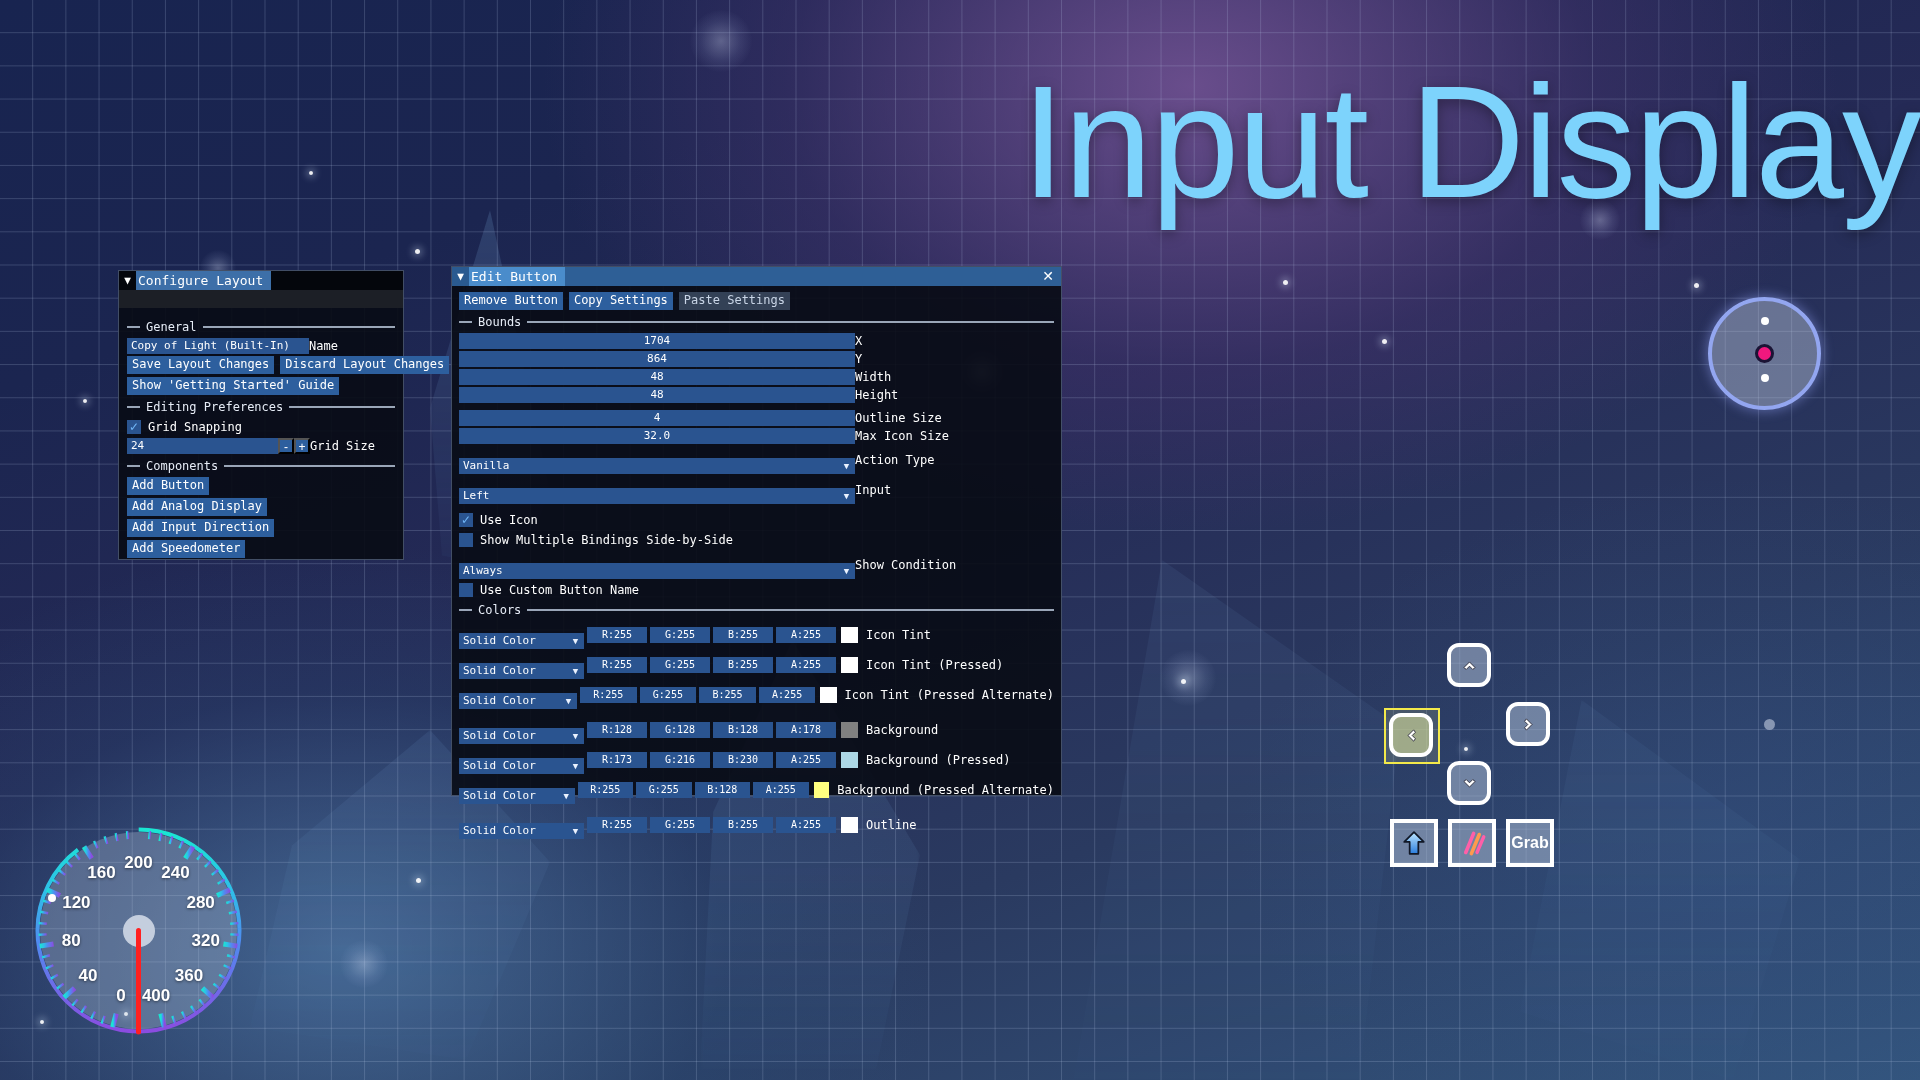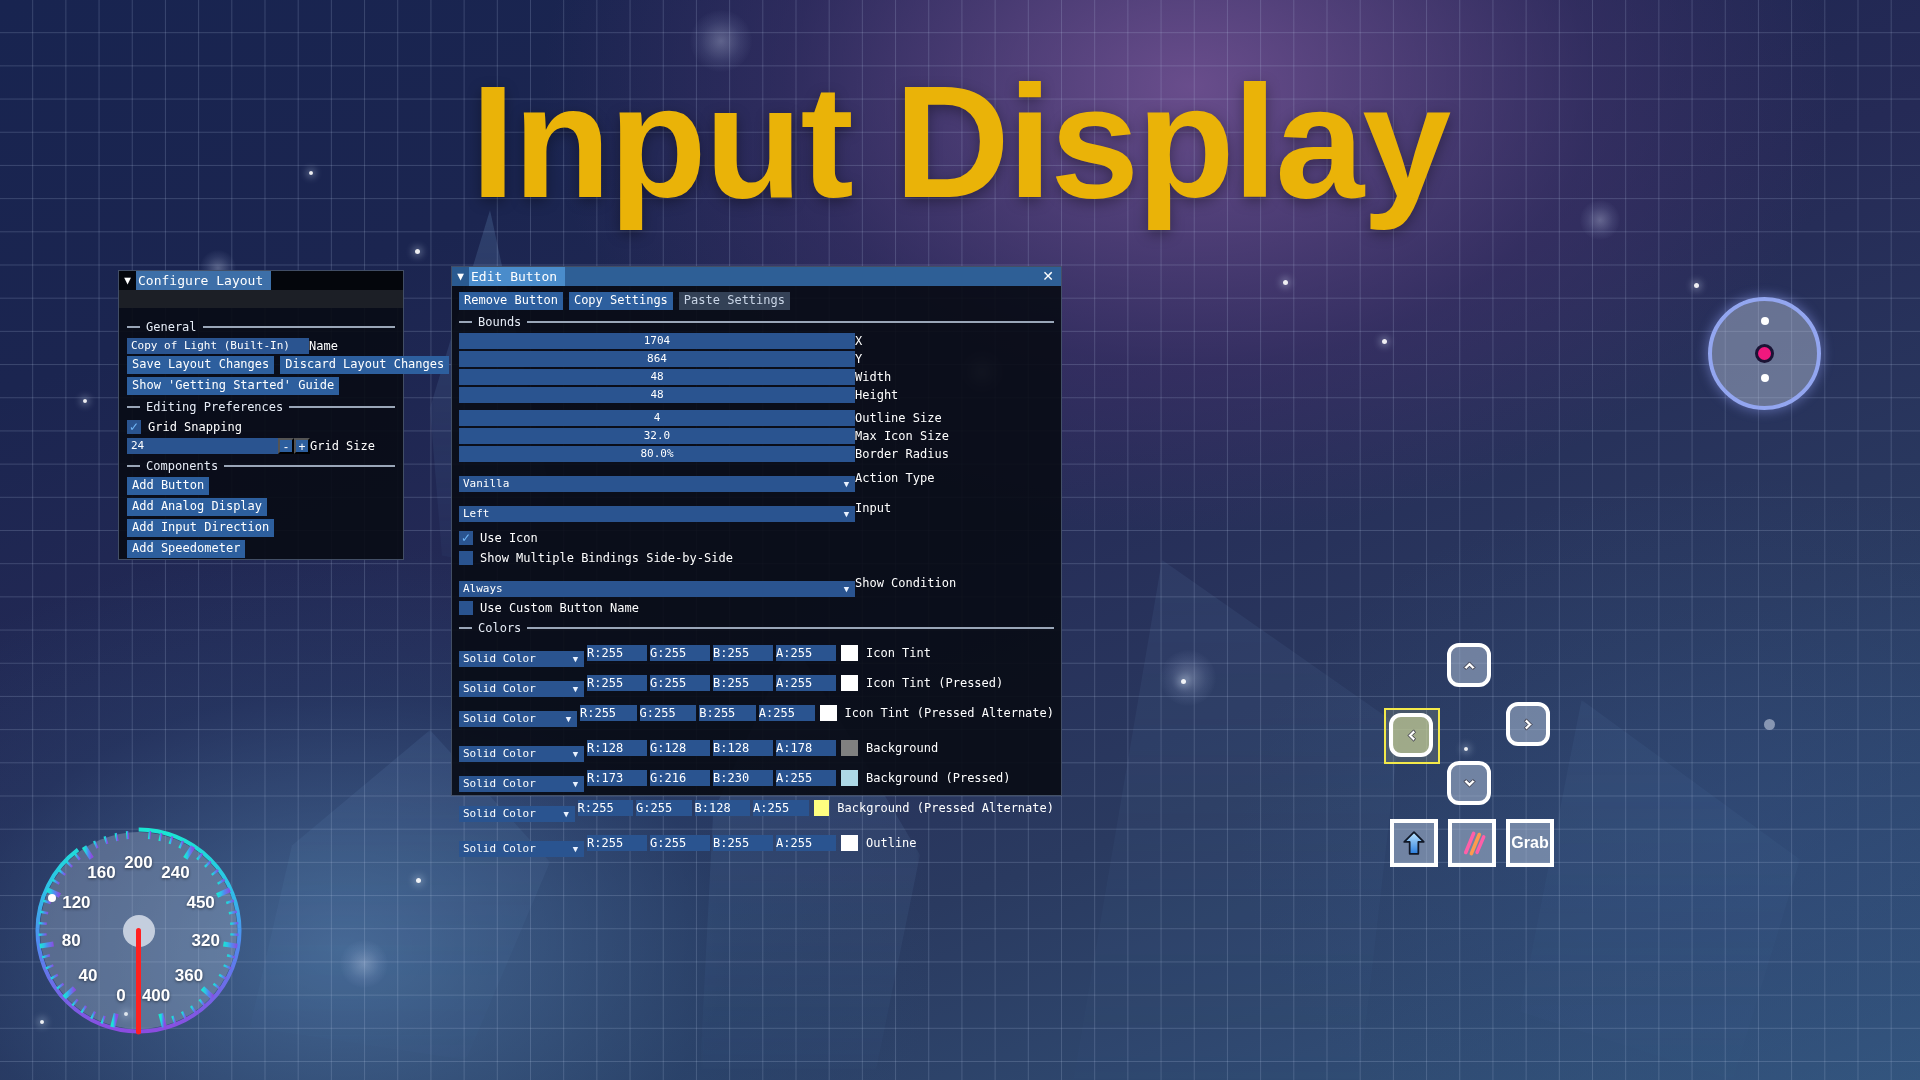--- a/index.html
+++ b/index.html
@@ -38,26 +38,26 @@
     box-shadow:0 0 7px 3px rgba(220,235,255,0.30);
   }
   .glow {
     position:absolute; border-radius:50%;
     background:radial-gradient(circle, rgba(220,230,255,0.30) 0%, rgba(190,205,245,0.10) 45%, rgba(0,0,0,0) 72%);
   }
 
   
   #title {
     position:absolute; left:0; right:0; top:62px;
-    text-align:center;
+    text-align:right;
     font-family:"Liberation Sans", sans-serif;
-    font-weight:bold;
+    font-weight:normal;
     font-size:160px;
     letter-spacing:-2px;
-    color:#eab308;
+    color:#7dd3fc;
     text-shadow:0 4px 14px rgba(0,0,0,0.35);
     line-height:1.0;
   }
 
   
   .win {
     position:absolute;
     background:rgba(8,11,20,0.90);
     border:1px solid rgba(150,175,215,0.40);
   }
@@ -149,23 +149,23 @@
     color:#6fb4f5; font-size:12px; line-height:1;
     font-family:"Liberation Sans", sans-serif;
   }
   .cb.off { color:transparent; }
   .cbrow .cb-lbl { font-size:12px; color:#ffffff; white-space:nowrap; }
 
   
   .crow { display:flex; align-items:center; gap:3px; margin-bottom:2px; }
   .crow .cdd { width:125px;justify-content:space-between; }
   .crow .chan {
-    width:60px; text-align:left;
+    width:60px; text-align:center;
     background:#2a5490; height:16px; line-height:16px;
-    font-size:12px; color:#ffffff;
+    font-size:10px; color:#ffffff;
   }
   .crow .sw { width:17px; height:16px; border:none; margin-left:2px; }
   .crow .clbl { font-size:12px; color:#ffffff; margin-left:5px; white-space:nowrap; }
   .gap { height:5px; }
 
   
   .stepbtn {
     width:16px; height:16px; background:#2d5f9e; color:#fff;
     font-size:12px; line-height:15px; text-align:center;
   }
@@ -379,24 +379,20 @@
       <span class="rlabel">Height</span>
     </div>
     <div class="gap"></div>
     <div class="frow">
       <div class="field center field-num">4</div>
       <span class="rlabel">Outline Size</span>
     </div>
     <div class="frow">
       <div class="field center field-num">32.0</div>
       <span class="rlabel">Max Icon Size</span>
-    </div>
-    <div class="frow">
-      <div class="field center field-num">80.0%</div>
-      <span class="rlabel">Border Radius</span>
     </div>
 
 
     <div class="frow">
       <div class="field dd">
         <span class="dd-text">Vanilla</span>
         <span class="dd-arrow">▼</span>
       </div>
       <span class="rlabel">Action Type</span>
     </div>
@@ -604,21 +600,21 @@
   </svg>
   <div class="dot" style="left:17px;top:71px;"></div>
   <div id="splabels">
       <div class="sp-label" style="left: 89.9003px; top: 173.183px;">0</div>
       <div class="sp-label" style="left: 56.9662px; top: 153.001px;">40</div>
       <div class="sp-label" style="left: 40.3372px; top: 118.138px;">80</div>
       <div class="sp-label" style="left: 45.3789px; top: 79.8419px;">120</div>
       <div class="sp-label" style="left: 70.4645px; top: 50.4704px;">160</div>
       <div class="sp-label" style="left: 107.5px; top: 39.5px;">200</div>
       <div class="sp-label" style="left: 144.535px; top: 50.4704px;">240</div>
-      <div class="sp-label" style="left: 169.621px; top: 79.8419px;">450</div>
+      <div class="sp-label" style="left: 169.621px; top: 79.8419px;">280</div>
       <div class="sp-label" style="left: 174.663px; top: 118.138px;">320</div>
       <div class="sp-label" style="left: 158.034px; top: 153.001px;">360</div>
       <div class="sp-label" style="left: 125.1px; top: 173.183px;">400</div>
     </div>
 </div>
 
 <div id="analog">
   <div class="adot" style="top:16px;"></div>
   <div class="stick"></div>
   <div class="adot" style="top:73px;"></div>

